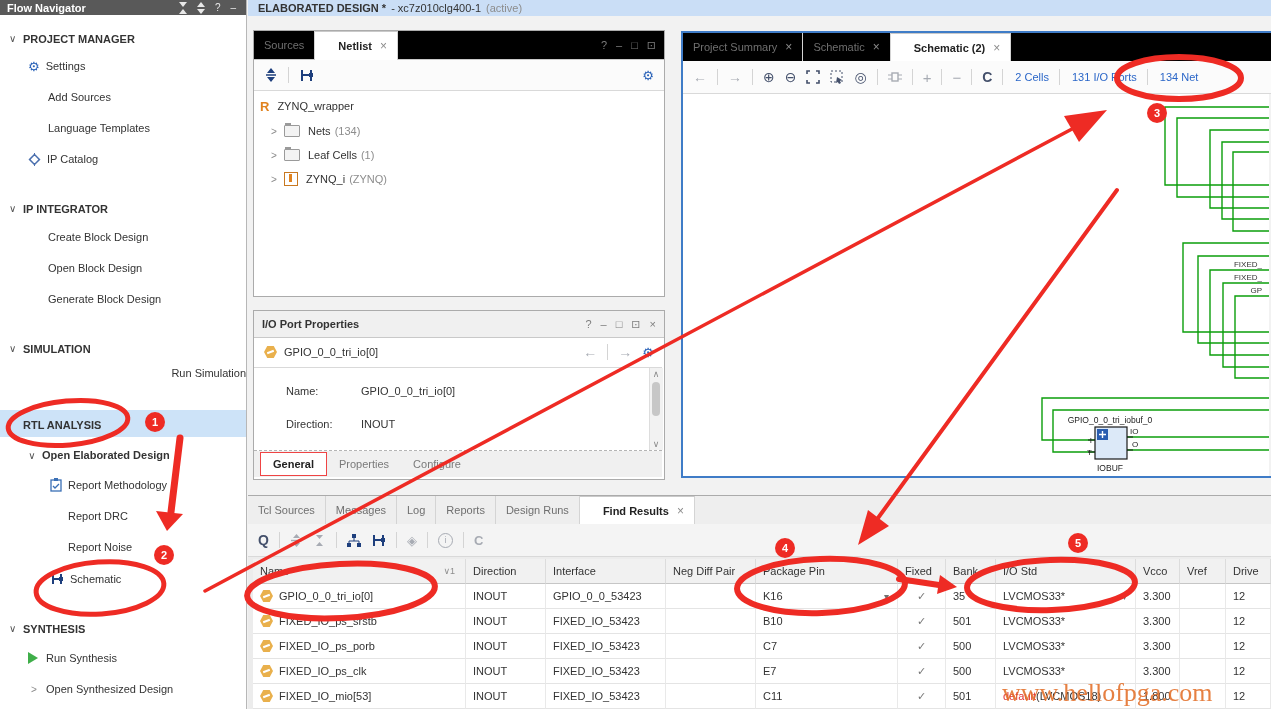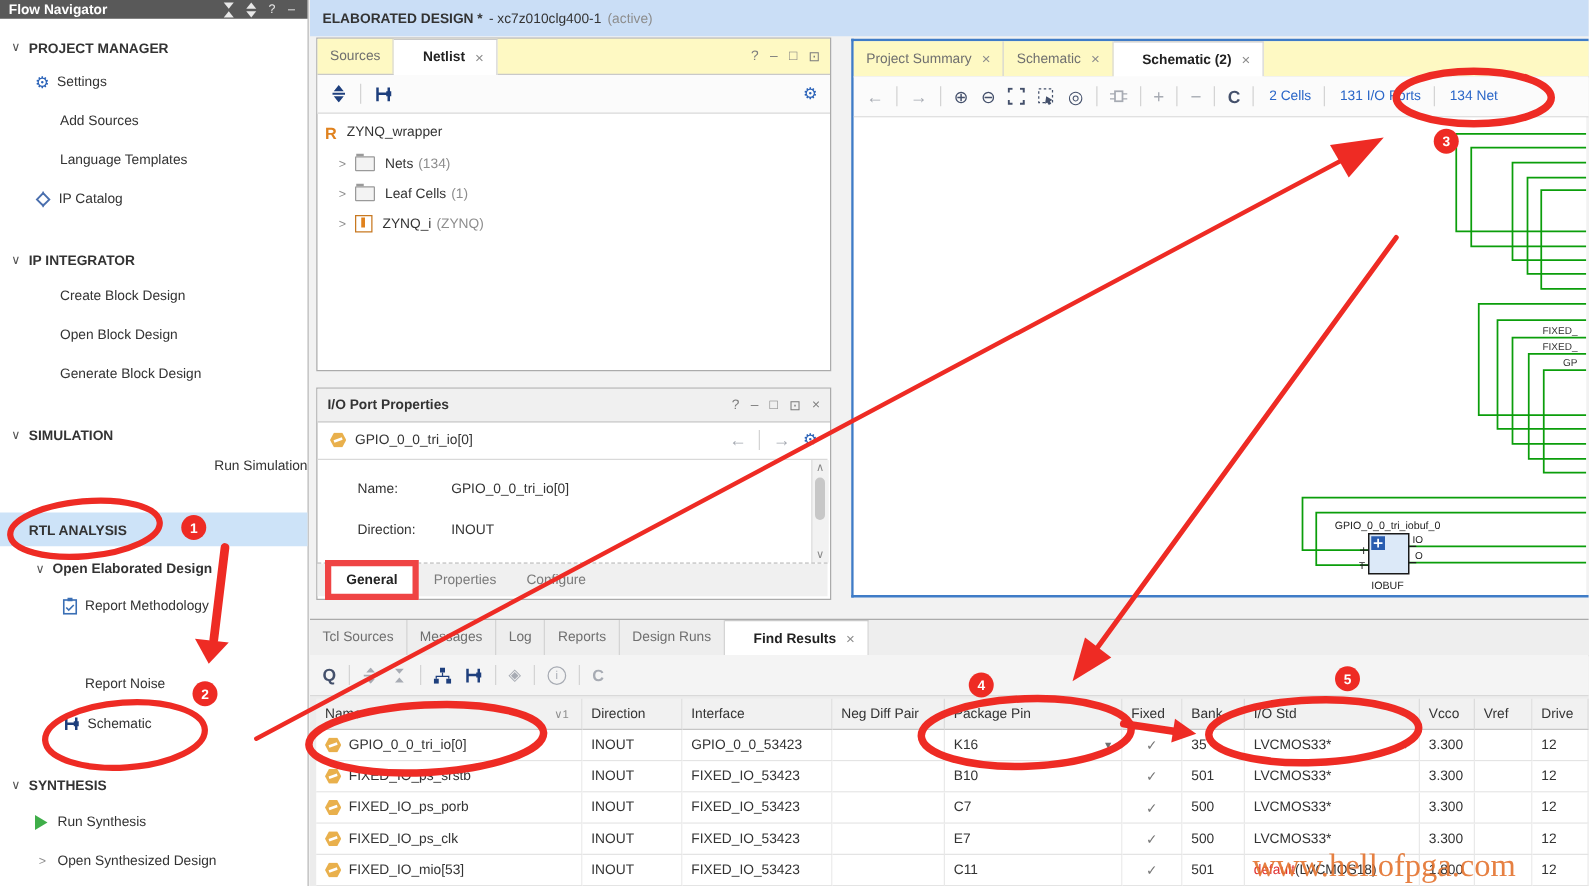--- a/index.html
+++ b/index.html
@@ -22,21 +22,21 @@
   .tri-d{width:0;height:0;border-left:4px solid transparent;border-right:4px solid transparent;border-top:5px solid #e8e8e8;display:inline-block;}
   .side-sec{position:absolute;left:0;width:246px;height:17px;display:flex;align-items:center;}
   .side-sec .chev{margin-left:9px;width:14px;color:#555;font-size:10px;}
   .side-sec .lbl{font-weight:bold;color:#333;}
   .side-item{position:absolute;width:246px;height:18px;display:flex;align-items:center;cursor:pointer;}
   #rtl-hl{left:0;top:410px;width:246px;height:27px;background:#cde3f8;}
   .gear-glyph{color:#2a62b8;font-size:13px;}
   .play{width:0;height:0;border-top:6px solid transparent;border-bottom:6px solid transparent;border-left:10px solid #3fae49;display:inline-block;}
   
   .panel{position:absolute;background:#fff;border:1px solid #ababab;}
-  .tabbar{position:absolute;left:0;top:0;right:0;height:28px;background:#fef9c3;border-bottom:1px solid #c9c9c9;display:flex;align-items:stretch;}
+  .tabbar{position:absolute;left:0;top:0;right:0;height:28px;background:#000000;border-bottom:1px solid #c9c9c9;display:flex;align-items:stretch;}
   .tab{display:flex;align-items:center;padding:0 10px;color:#6f6f6f;border-right:1px solid #d4d4d4;cursor:pointer;}
   .tab.active{background:#fff;color:#222;font-weight:bold;border-top:1px solid #c9c9c9;margin-bottom:-1px;padding-left:23px;}
   .tab .x{margin-left:8px;color:#8c8c8c;font-weight:normal;font-size:12px;}
   .winbtns{margin-left:auto;display:flex;align-items:center;padding-right:8px;}
   .winbtn{color:#7d7d7d;font-size:11px;margin-left:9px;cursor:pointer;}
   .toolbar{position:absolute;left:0;right:0;height:30px;background:#fbfbfb;border-bottom:1px solid #d9d9d9;display:flex;align-items:center;}
   .tbico{margin-left:10px;cursor:pointer;color:#44506b;font-size:13px;display:inline-flex;align-items:center;}
   .tbico.dis{color:#a7abb3;}
   .vsep{width:1px;height:16px;background:#d4d4d4;margin-left:10px;}
   
@@ -48,21 +48,21 @@
   .zynq-ico{width:12px;height:12px;border:1px solid #c87820;background:#fff;margin:0 4px;position:relative;}
   .zynq-ico:before{content:"";position:absolute;left:4px;top:1px;width:3px;height:8px;background:#e0821e;}
   
   .ptitle{position:absolute;left:0;top:0;right:0;height:26px;background:#f0f0f0;border-bottom:1px solid #c9c9c9;display:flex;align-items:center;}
   .hex{width:13px;height:12px;background:#e9b04c;clip-path:polygon(25% 0,75% 0,100% 50%,75% 100%,25% 100%,0 50%);position:relative;display:inline-block;}
   .hex:after{content:"";position:absolute;left:3px;top:5px;width:7px;height:2px;background:#fff;transform:rotate(-20deg);}
   .scrollbar{position:absolute;background:#f2f2f2;border-left:1px solid #ddd;}
   .thumb{position:absolute;left:2px;width:8px;background:#c7c7c7;border-radius:4px;}
   .sarr{position:absolute;left:0;width:12px;text-align:center;color:#888;font-size:9px;cursor:pointer;}
   .btab{display:flex;align-items:center;padding:0 12px;color:#7a7a7a;cursor:pointer;}
-  .btab.active{background:#fff;border:5px solid #ef4444;color:#222;font-weight:bold;}
+  .btab.active{background:#fff;border:1px solid #ef4444;color:#222;font-weight:bold;}
   
   #schpanel{left:681px;top:31px;width:590px;height:447px;background:#f2f2f2;border:2px solid #3f7cc7;border-right:none;box-sizing:border-box;}
   #schcanvas{position:absolute;left:0;top:61px;width:586px;height:382px;background:#fff;}
   .link{color:#2a66c8;cursor:pointer;}
   
   #bottom{left:248px;top:495px;width:1023px;height:214px;background:#ececec;border-top:1px solid #ababab;}
   .th{position:absolute;top:63px;height:25px;background:#f1f1f1;border-bottom:1px solid #c6c6c6;border-right:1px solid #dcdcdc;display:flex;align-items:center;padding-left:7px;box-sizing:border-box;font-weight:normal;color:#333;}
   .td{position:absolute;height:25px;border-bottom:1px solid #e4e4e4;border-right:1px solid #e9e9e9;display:flex;align-items:center;padding-left:7px;box-sizing:border-box;background:#fff;}
   .dd{margin-left:auto;margin-right:8px;color:#707070;font-size:10px;cursor:pointer;}
   .red{color:#e03030;}
@@ -146,20 +146,23 @@
     <span class="b" style="margin-left:4px;">Open Elaborated Design</span>
   </div>
   <div class="side-item" style="top:476px;">
     <svg width="12" height="14" style="margin-left:50px;">
         <rect x="1" y="2" width="10" height="11" fill="#fff" stroke="#3a6fb5" stroke-width="1.3"></rect>
         <rect x="4" y="0" width="4" height="3" fill="#3a6fb5"></rect>
         <path d="M3 8 l2 2 l4 -4" stroke="#3a6fb5" stroke-width="1.3" fill="none"></path>
       </svg>
     <span style="margin-left:6px;">Report Methodology</span>
   </div>
+  <div class="side-item" style="top:507px;">
+    <span style="margin-left:68px;">Report DRC</span>
+  </div>
   <div class="side-item" style="top:538px;">
     <span style="margin-left:68px;">Report Noise</span>
   </div>
   <div class="side-item" style="top:570px;">
     <svg width="14" height="12" style="margin-left:50px;">
         <path d="M3 1v10M11 1v10M3 6h8" stroke="#1e3f7d" stroke-width="2" fill="none"></path>
         <rect x="9" y="4" width="4" height="4" fill="#1e3f7d"></rect>
       </svg>
     <span style="margin-left:6px;">Schematic</span>
   </div>
@@ -171,21 +174,21 @@
   <div class="side-item" style="top:649px;">
     <span class="play" style="margin-left:28px;"></span>
     <span style="margin-left:8px;">Run Synthesis</span>
   </div>
   <div class="side-item" style="top:680px;">
     <span class="tw-chev" style="margin-left:28px;">&gt;</span>
     <span style="margin-left:6px;">Open Synthesized Design</span>
   </div>
 </div>
 
-<div class="abs" style="left:248px;top:0;width:1023px;height:29px;background:#cadef6;display:flex;align-items:center;">
+<div class="abs" style="left:248px;top:0;width:1023px;height:16px;background:#cadef6;display:flex;align-items:center;">
   <span class="b" style="margin-left:10px;">ELABORATED DESIGN *</span>
   <span style="margin-left:5px;">- xc7z010clg400-1</span>
   <span class="gray" style="margin-left:5px;">(active)</span>
 </div>
 
 <div class="panel" style="left:253px;top:30px;width:410px;height:265px;">
   <div class="tabbar">
     <div class="tab">
         <span>Sources</span>
       </div>

